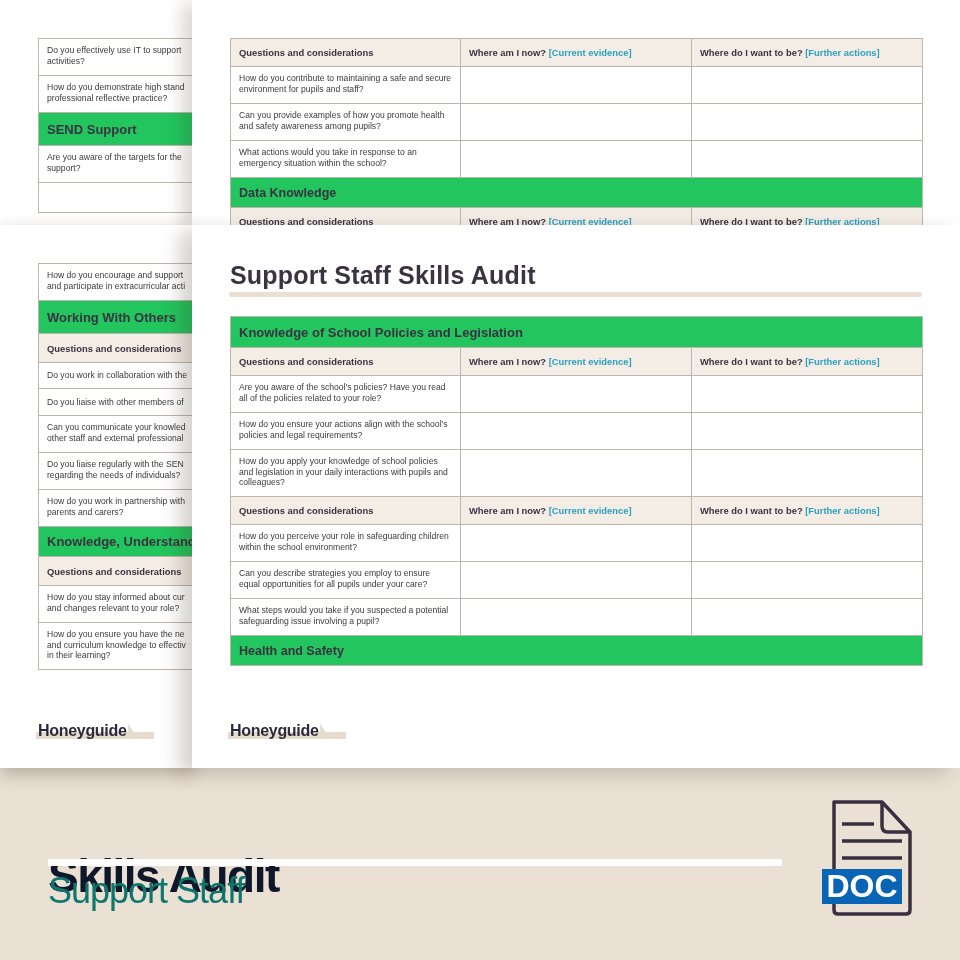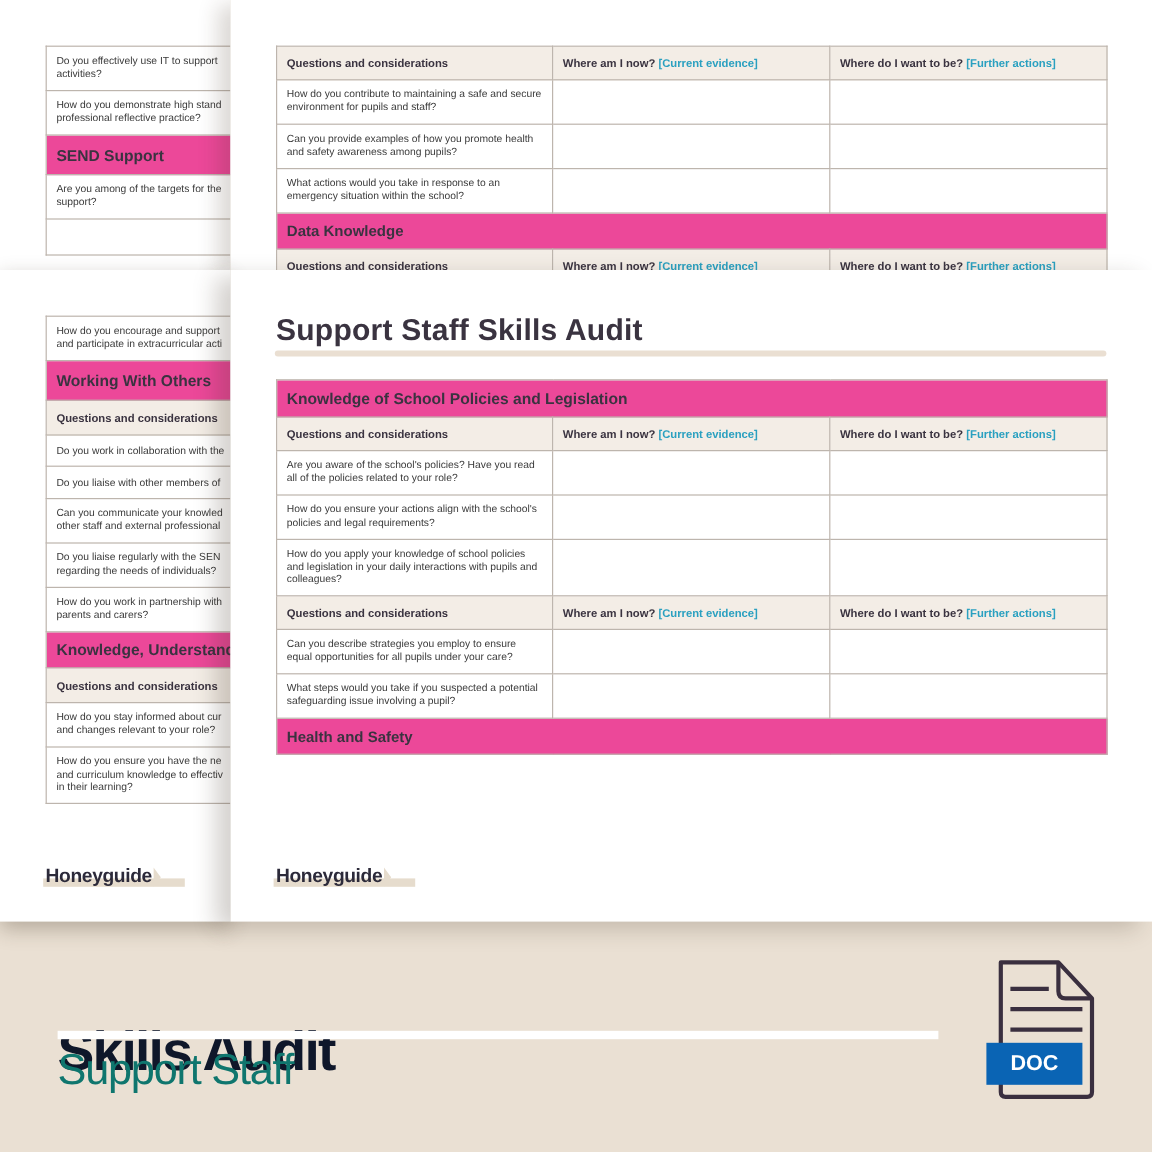--- a/index.html
+++ b/index.html
@@ -12,21 +12,21 @@
   #page-back-left  { left: 0; top: 0; width: 192px; height: 225px; }
   #page-back-right { left: 192px; top: 0; width: 768px; height: 225px; box-shadow: -10px 4px 16px rgba(60,45,30,0.18); }
   #page-front-left { left: 0; top: 225px; width: 192px; height: 543px; box-shadow: 0 6px 16px rgba(60,45,30,0.3); }
   #page-front-right{ left: 192px; top: 225px; width: 768px; height: 543px; box-shadow: -12px 6px 18px rgba(60,45,30,0.22); }
 
   table { border-collapse: collapse; table-layout: fixed; }
   td { border: 1px solid #bdb5ad; vertical-align: top; }
   .q { font-size: 8.6px; line-height: 10.5px; color: #3a3a3a; padding: 6px 8px; }
   .colhead td { background: #f3ede6; font-size: 9.4px; font-weight: bold; color: #3a3340; padding: 4px 8px; vertical-align: middle; height: 28px; }
   .accent { color: #2aa0c0; }
-  .section td { background: #ec4899; font-weight: bold; color: #3a3340; vertical-align: middle; }
+  .section td { background: #22c55e; font-weight: bold; color: #3a3340; vertical-align: middle; }
   .section-lg td { font-size: 13px; padding: 0 8px; height: 31px; }
   .section-md td { font-size: 12.5px; padding: 0 8px; height: 30px; }
 
   
   #table-back-right { position: absolute; left: 38px; top: 38px; width: 692px; }
   #table-back-right col.c1 { width: 230px; }
   #table-back-right col.c2 { width: 231px; }
   #table-back-right col.c3 { width: 231px; }
   #table-back-right .row td { height: 37px; }
 
@@ -77,21 +77,21 @@
           <td class="q" style="height:37px">
             <div>How do you demonstrate high stand</div>
             <div>professional reflective practice?</div>
           </td>
         </tr>
     <tr class="section">
           <td>SEND Support</td>
         </tr>
     <tr>
           <td class="q" style="height:37px">
-            <div>Are you among of the targets for the</div>
+            <div>Are you aware of the targets for the</div>
             <div>support?</div>
           </td>
         </tr>
     <tr>
           <td class="q" style="height:30px"></td>
         </tr>
   </tbody>
     </table>
 </div>
 
@@ -234,20 +234,25 @@
     <tr class="row tall">
       <td class="q">How do you apply your knowledge of school policies and legislation in your daily interactions with pupils and colleagues?</td>
       <td></td>
           <td></td>
     </tr>
 
     <tr class="colhead">
       <td>Questions and considerations</td>
       <td><span>Where am I now?</span> <span class="accent">[Current evidence]</span></td>
       <td><span>Where do I want to be?</span> <span class="accent">[Further actions]</span></td>
+    </tr>
+    <tr class="row">
+      <td class="q">How do you perceive your role in safeguarding children within the school environment?</td>
+      <td></td>
+          <td></td>
     </tr>
     <tr class="row">
       <td class="q">Can you describe strategies you employ to ensure equal opportunities for all pupils under your care?</td>
       <td></td>
           <td></td>
     </tr>
     <tr class="row">
       <td class="q">What steps would you take if you suspected a potential safeguarding issue involving a pupil?</td>
       <td></td>
           <td></td>
@@ -271,14 +276,14 @@
 
 <div class="doc-icon">
   <svg width="96" height="120" viewBox="0 0 96 120" xmlns="http://www.w3.org/2000/svg">
     <path d="M14 4 H62 L90 34 V112 Q90 116 86 116 H18 Q14 116 14 112 Z" fill="none" stroke="#3a2f3f" stroke-width="3.5" stroke-linejoin="round"></path>
     <path d="M62 4 V28 Q62 34 68 34 H90" fill="none" stroke="#3a2f3f" stroke-width="3.5" stroke-linejoin="round"></path>
     <line x1="22" y1="26" x2="54" y2="26" stroke="#3a2f3f" stroke-width="3.5"></line>
     <line x1="22" y1="43" x2="82" y2="43" stroke="#3a2f3f" stroke-width="3.5"></line>
     <line x1="22" y1="60" x2="82" y2="60" stroke="#3a2f3f" stroke-width="3.5"></line>
     <rect x="2" y="71" width="80" height="35" fill="#0a64b4"></rect>
   </svg>
-  <span style="position:absolute; left:2px; top:71px; width:80px; height:35px; line-height:35px; text-align:center; color:#fff; font-weight:bold; font-size:18px; font-family:'Liberation Sans', sans-serif;">DOC</span>
+  <span style="position:absolute; left:2px; top:71px; width:80px; height:35px; line-height:35px; text-align:center; color:#fff; font-weight:bold; font-size:32px; font-family:'Liberation Sans', sans-serif;">DOC</span>
 </div>
 
 </body></html>

